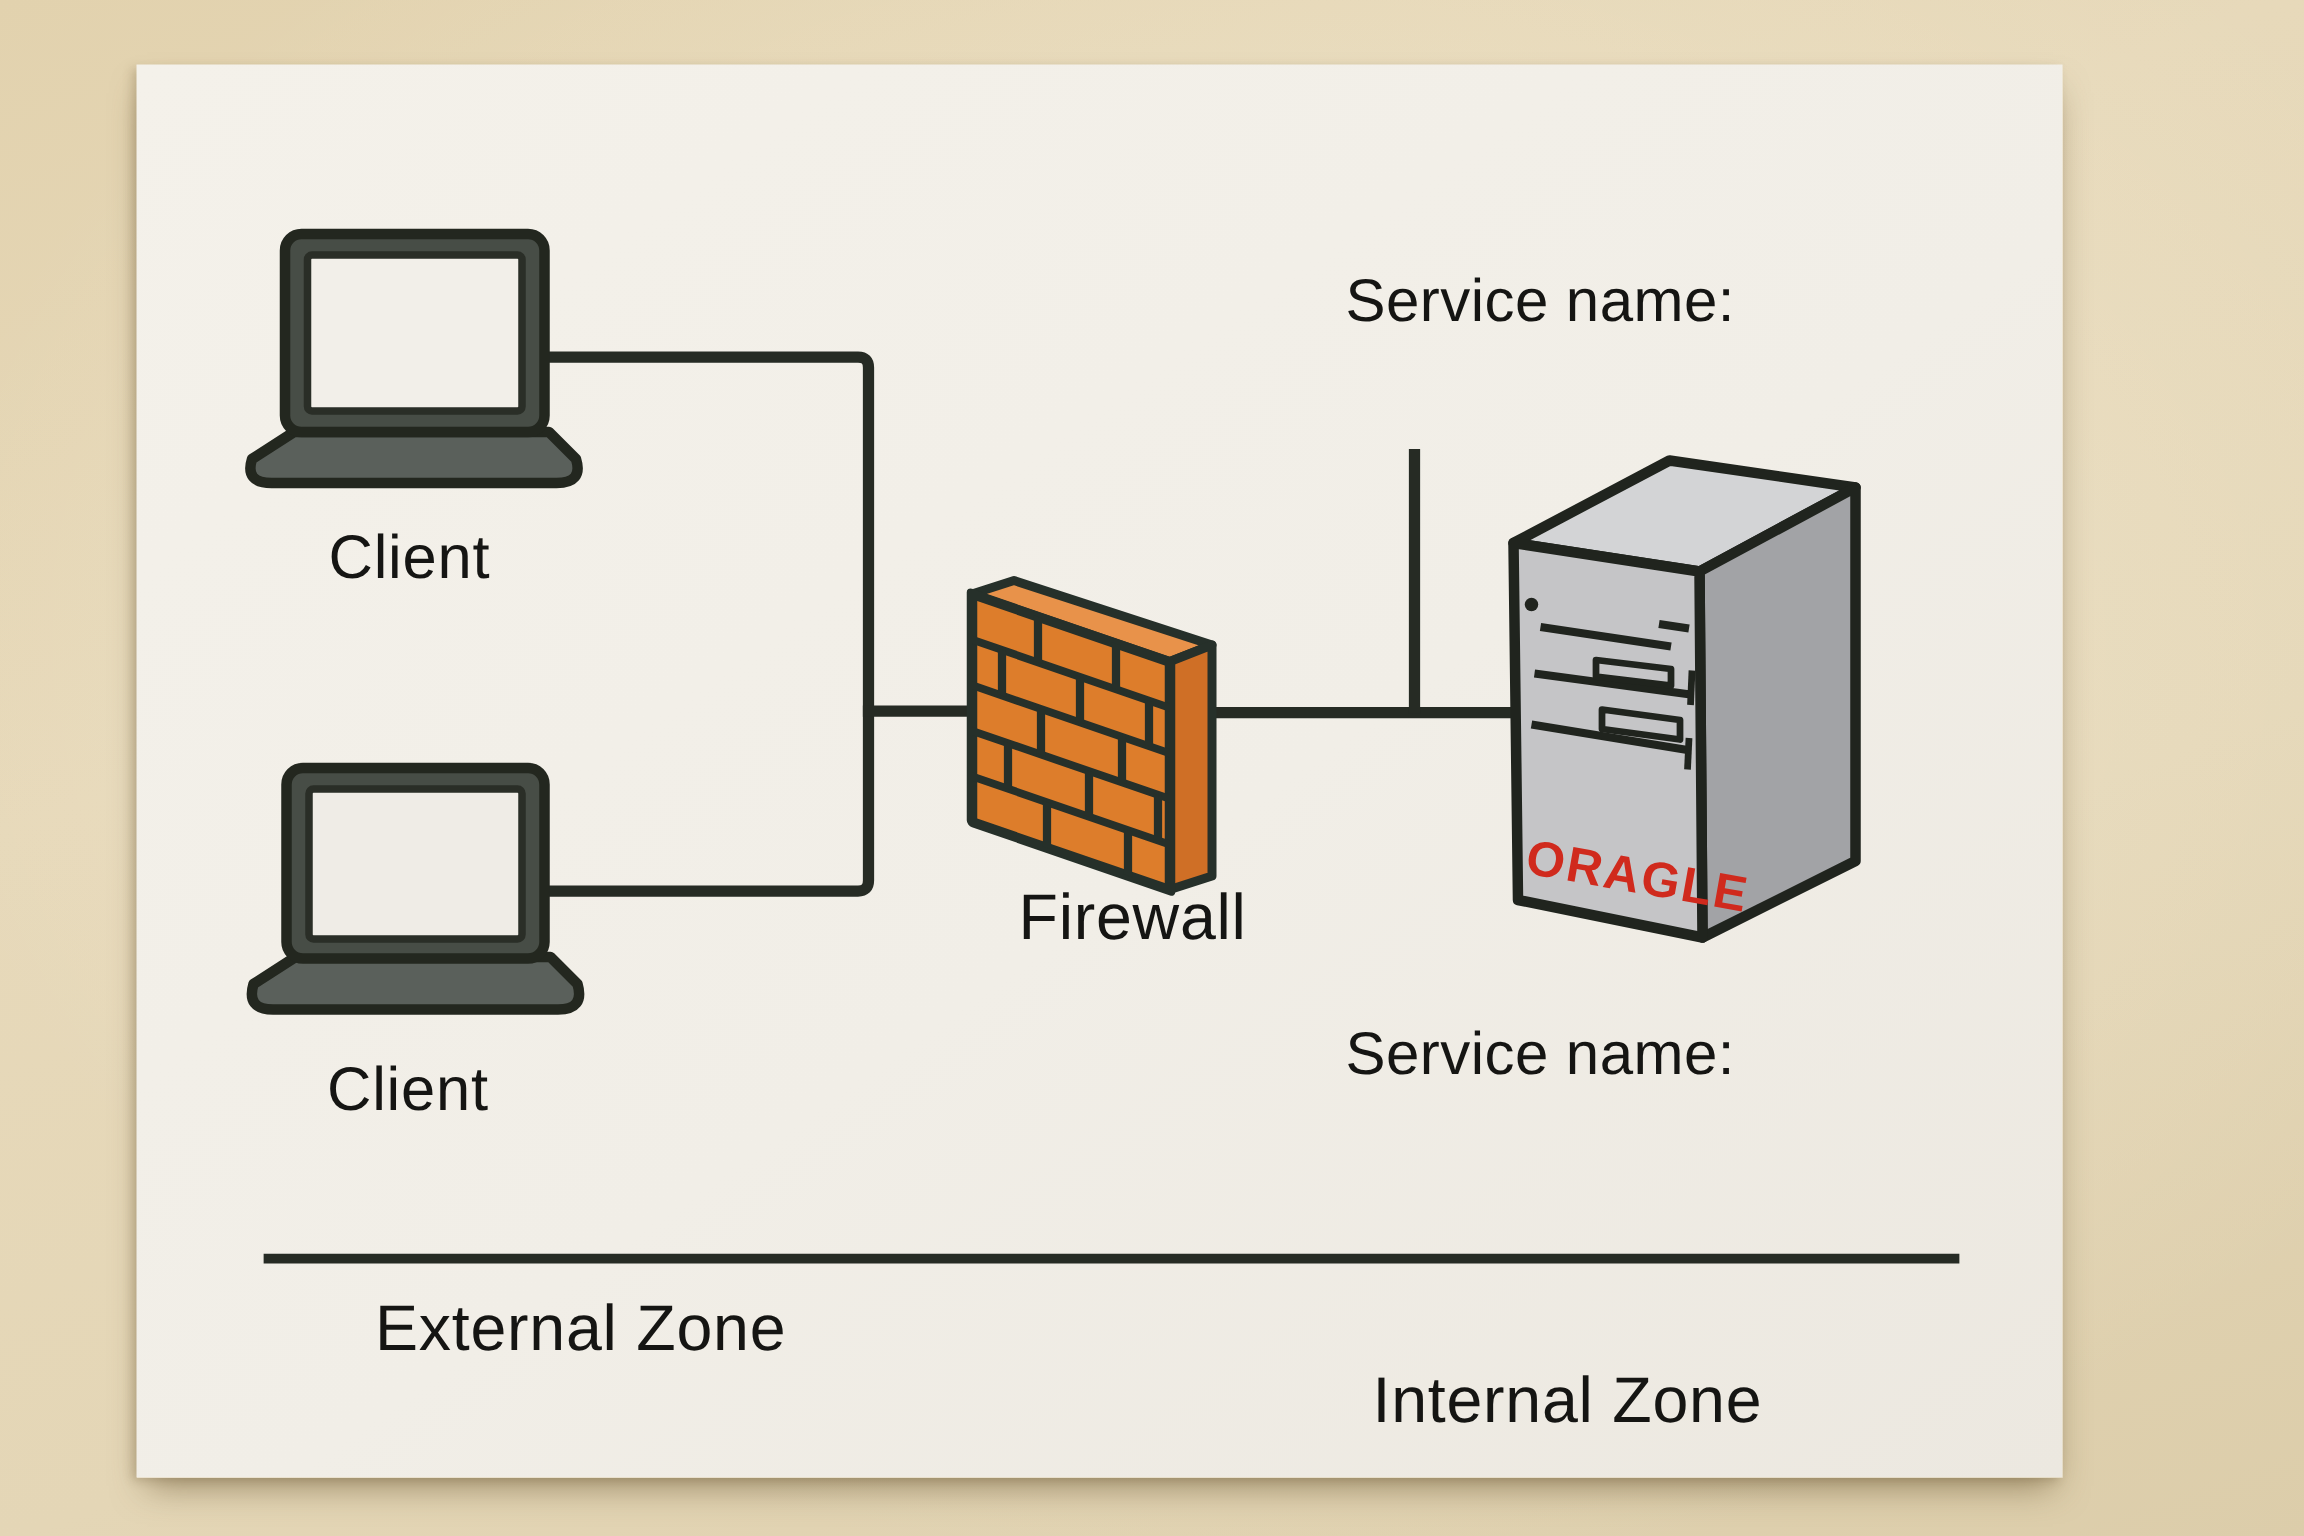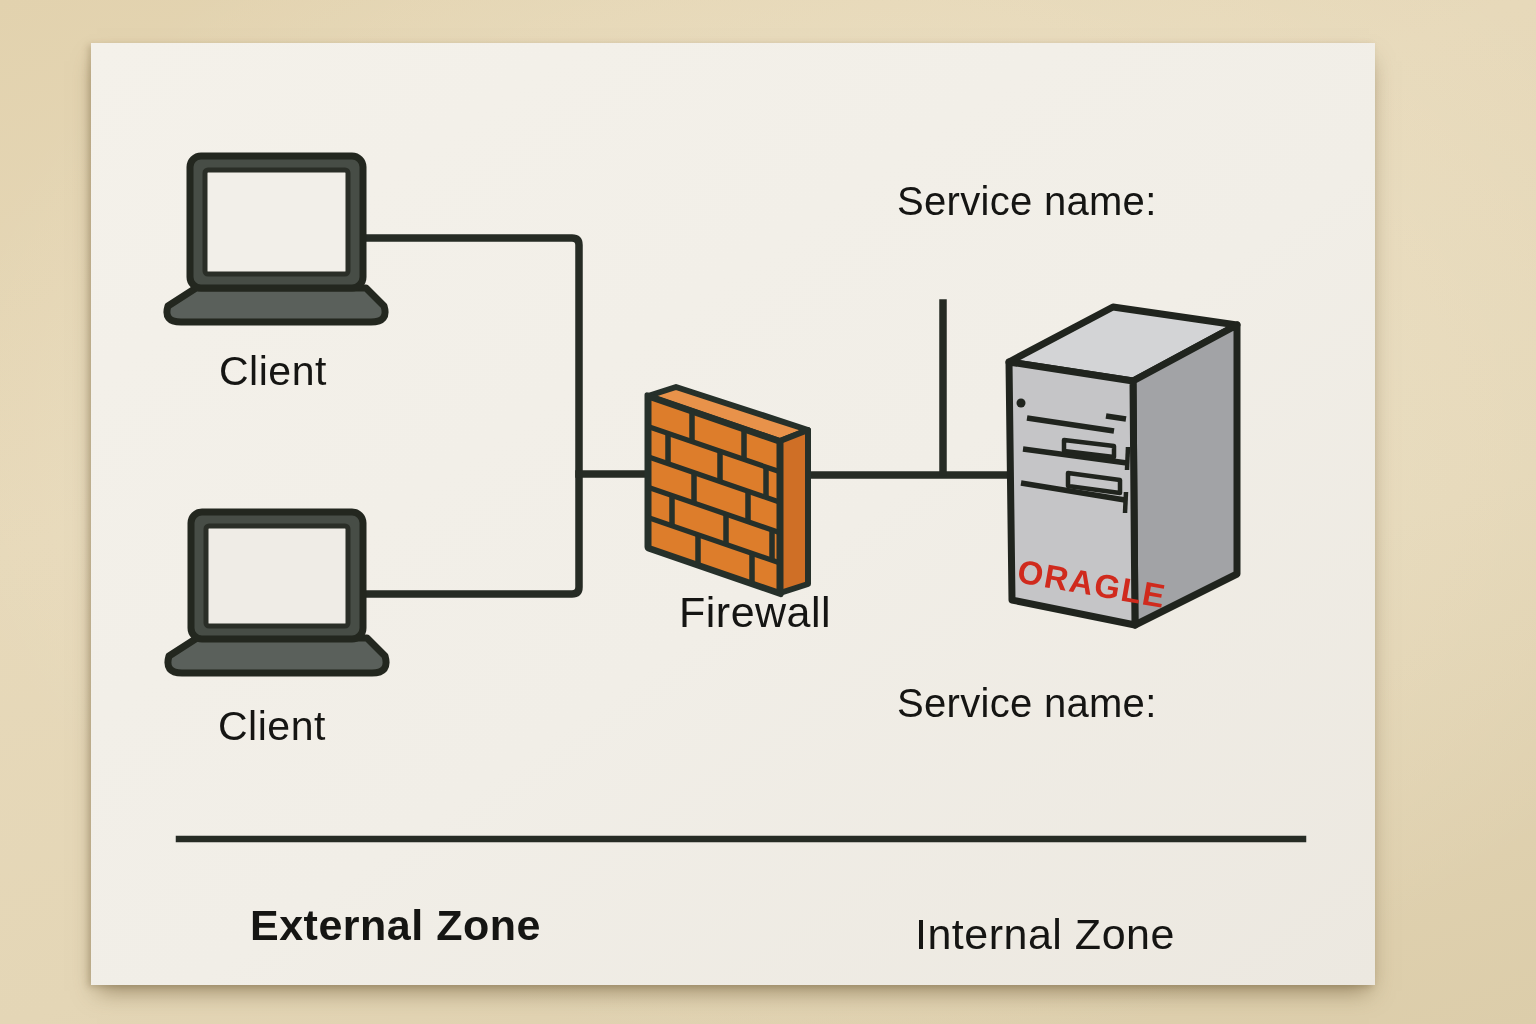--- a/index.html
+++ b/index.html
@@ -18,21 +18,21 @@
   svg.diagram{position:absolute;left:0;top:0;width:1536px;height:1024px;}
   .lbl{position:absolute;color:#151513;white-space:nowrap;}
   .node-lbl{font-size:41px;letter-spacing:.5px;}
   .svc{font-size:40px;line-height:62px;letter-spacing:.3px;}
   .zone{font-size:43px;letter-spacing:.5px;}
   #client-top-label{left:219px;top:348px;}
   #client-bottom-label{left:218px;top:703px;}
   #firewall-label{left:654px;top:588px;font-size:43px;margin-left:25px;}
   #svc-cdb{left:897px;top:170px;}
   #svc-pdb{left:897px;top:672px;}
-  #zone-external{left:250px;top:901px;font-weight:bold;}
+  #zone-external{left:250px;top:862px;}
   #zone-internal{left:915px;top:910px;}
 </style>
 </head>
 <body>
 
 <div class="card"></div>
 
 <svg class="diagram" viewBox="0 0 1536 1024">
 
   <g stroke="#262b24" stroke-width="7.5" fill="none" stroke-linecap="square" stroke-linejoin="round">

